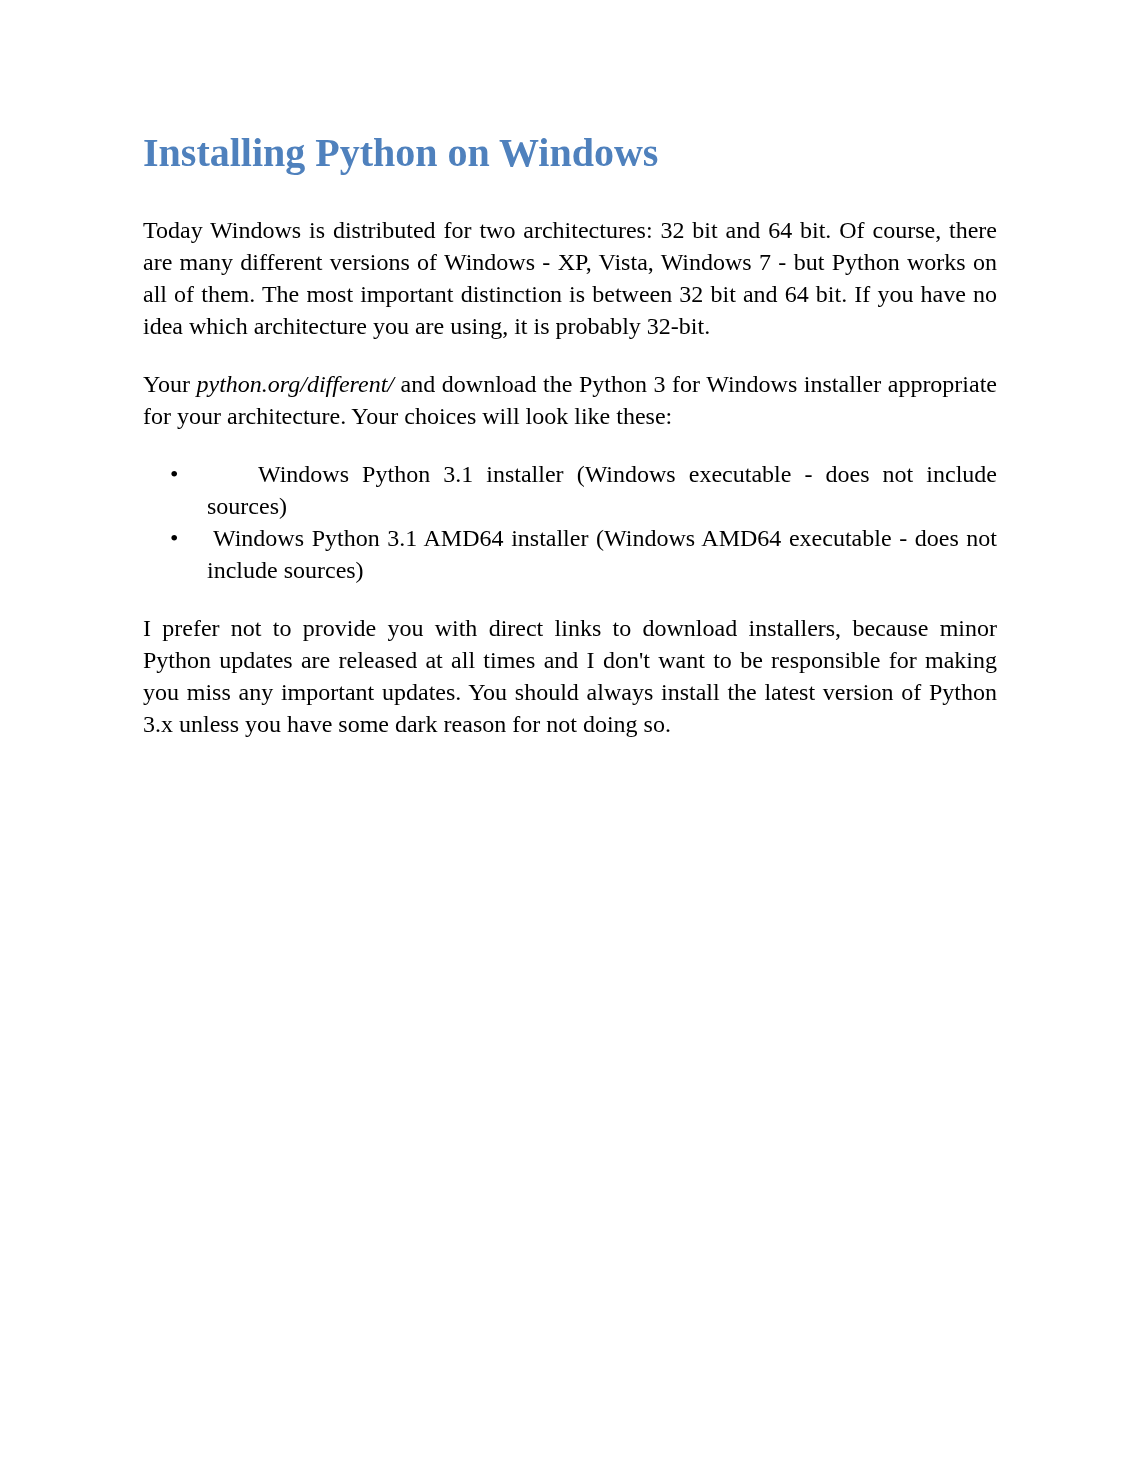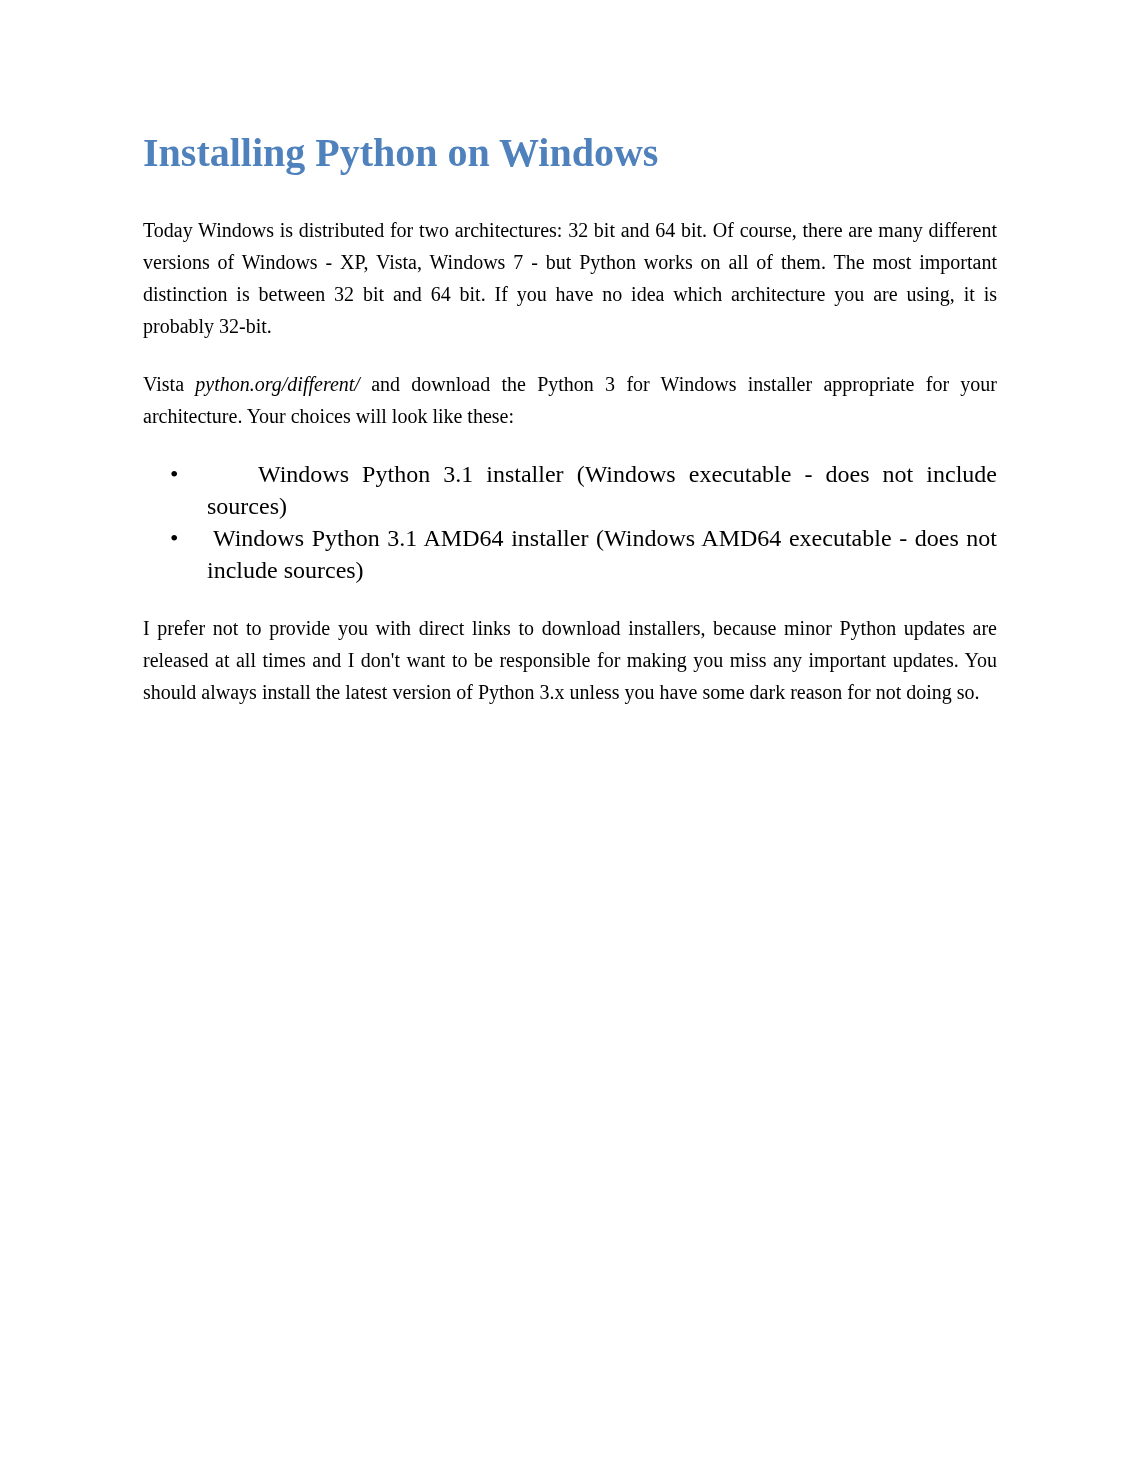--- a/index.html
+++ b/index.html
@@ -24,21 +24,21 @@
   h1.doc-heading {
     margin: 0 0 38px 0;
     font-size: 40px;
     line-height: 1.15;
     font-weight: bold;
     color: #4f81bd;
     letter-spacing: 0;
   }
   p.body-par {
     margin: 0 0 26px 0;
-    font-size: 20px;
+    font-size: 24px;
     line-height: 32px;
     text-align: justify;
   }
   p.body-par em {
     font-style: italic;
   }
   ul.bullet-list {
     list-style: none;
     margin: 0 0 26px 0;
     padding: 0 0 0 64px;
@@ -60,21 +60,21 @@
 </style>
 </head>
 <body>
 
 <div class="page">
 
   <h1 class="doc-heading" style="color: rgb(79, 129, 189);">Installing Python on Windows</h1>
 
   <p class="body-par">Today Windows is distributed for two architectures: 32 bit and 64 bit. Of course, there are many different versions of Windows - XP, Vista, Windows 7 - but Python works on all of them. The most important distinction is between 32 bit and 64 bit. If you have no idea which architecture you are using, it is probably 32-bit.</p>
 
-  <p class="body-par"><span>Vista </span><em>python.org/different/</em><span> and download the Python 3 for Windows installer appropriate for your architecture. Your choices will look like these:</span></p>
+  <p class="body-par"><span>Your </span><em>python.org/different/</em><span> and download the Python 3 for Windows installer appropriate for your architecture. Your choices will look like these:</span></p>
 
   <ul class="bullet-list">
     <li class="indent-lg"><span class="marker">•</span><span>Windows Python 3.1 installer (Windows executable - does not include sources)</span></li>
     <li class="indent-sm"><span class="marker">•</span><span>Windows Python 3.1 AMD64 installer (Windows AMD64 executable - does not include sources)</span></li>
   </ul>
 
   <p class="body-par">I prefer not to provide you with direct links to download installers, because minor Python updates are released at all times and I don't want to be responsible for making you miss any important updates. You should always install the latest version of Python 3.x unless you have some dark reason for not doing so.</p>
 
 </div>
 

